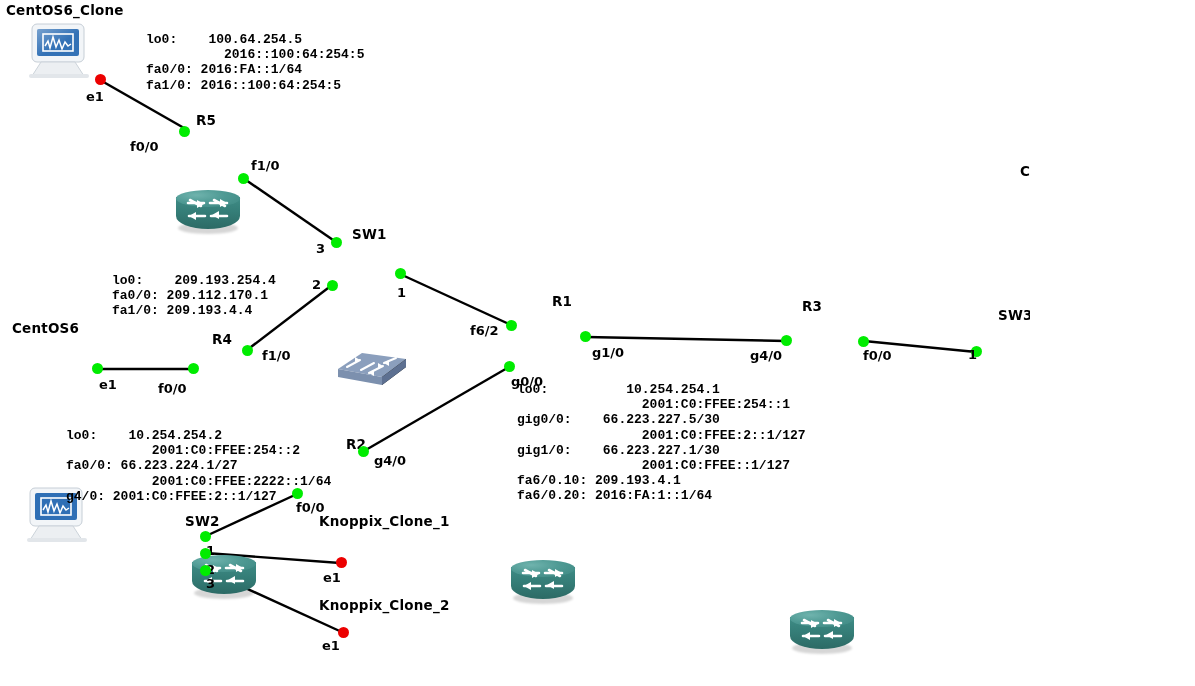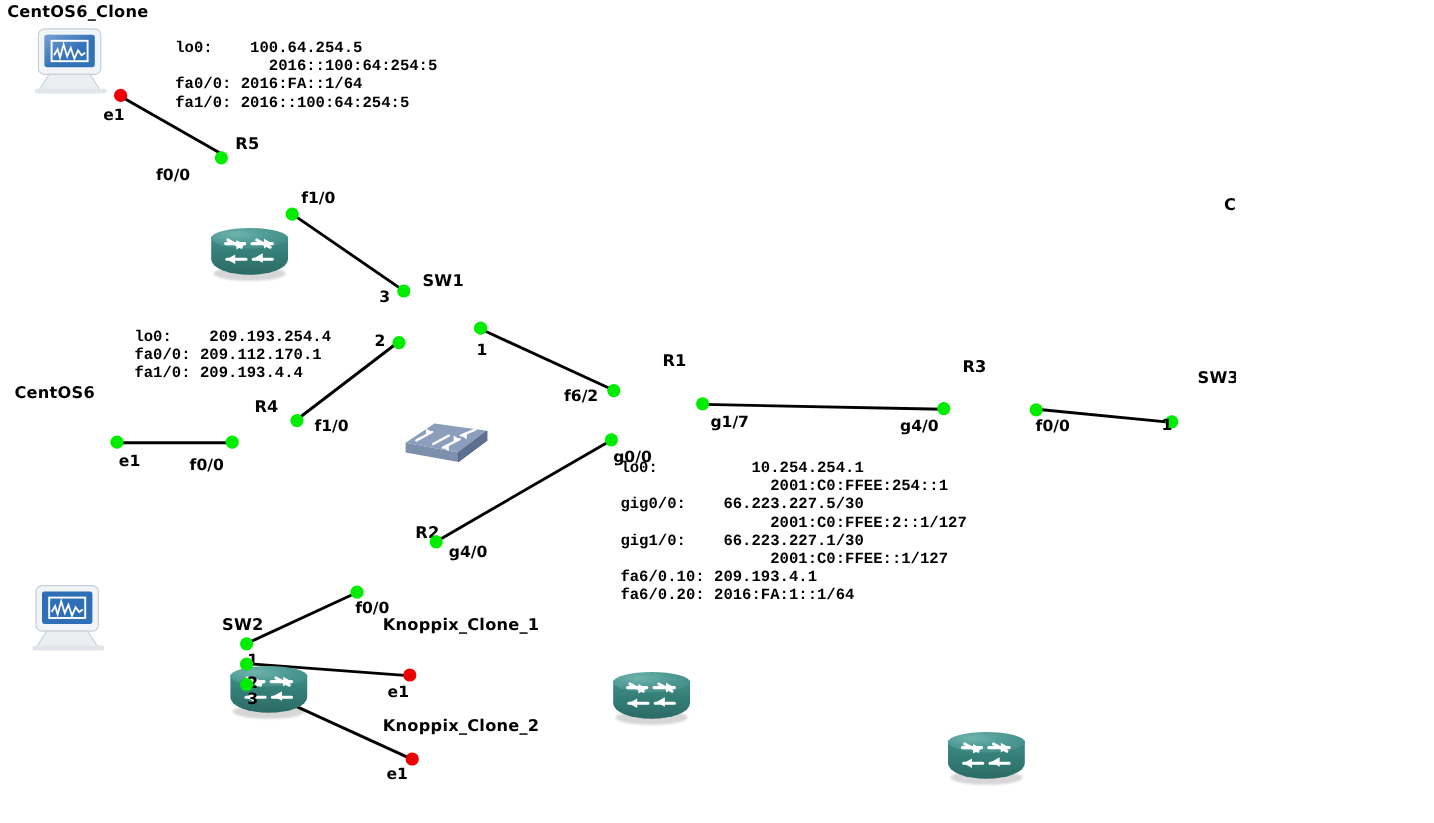--- a/index.html
+++ b/index.html
@@ -272,21 +272,21 @@
         <polygon points="20,7 13,3 13,11"></polygon>
         <polygon points="28,18 35,14 35,22"></polygon>
       </g>
     </svg>
   </div>
   <div class="dot dot-up" style="left:506px; top:320px;"></div>
   <div class="port-label" style="left:470px; top:323px;">f6/2</div>
   <div class="dot dot-up" style="left:504px; top:361px;"></div>
   <div class="port-label" style="left:511px; top:374px;">g0/0</div>
   <div class="dot dot-up" style="left:580px; top:331px;"></div>
-  <div class="port-label" style="left:592px; top:345px;">g1/7</div>
+  <div class="port-label" style="left:592px; top:345px;">g1/0</div>
 
   <div class="info-block" style="left:489px; top:382px;margin-left:28px;">lo0:          10.254.254.1
                 2001:C0:FFEE:254::1
 gig0/0:    66.223.227.5/30
                 2001:C0:FFEE:2::1/127
 gig1/0:    66.223.227.1/30
                 2001:C0:FFEE::1/127
 fa6/0.10: 209.193.4.1
 fa6/0.20: 2016:FA:1::1/64</div>
 
@@ -335,20 +335,25 @@
   <div class="port-label" style="left:968px; top:347px;">1</div>
   <div class="dot dot-up" style="left:1041px; top:303px;"></div>
   <div class="port-label" style="left:1053px; top:301px;">2</div>
   <div class="dot dot-up" style="left:1041px; top:366px;"></div>
   <div class="port-label" style="left:1031px; top:369px;">3</div>
 
   <div class="dot dot-down" style="left:1091px; top:406px;"></div>
   <div class="port-label" style="left:1063px; top:406px;">e1</div>
   <div class="node-label" style="left:1061px; top:481px;margin-top:16px;">Knoppix_Clone_3</div>
 
+  <div class="info-block" style="left:66px; top:428px;">lo0:    10.254.254.2
+           2001:C0:FFEE:254::2
+fa0/0: 66.223.224.1/27
+           2001:C0:FFEE:2222::1/64
+g4/0: 2001:C0:FFEE:2::1/127</div>
 
   <div class="node-label" style="left:320px; top:436px;margin-left:26px;">R2</div>
 
   <div class="dot dot-up" style="left:292px; top:488px;"></div>
   <div class="port-label" style="left:296px; top:500px;">f0/0</div>
   <div class="dot dot-up" style="left:358px; top:446px;"></div>
   <div class="port-label" style="left:374px; top:453px;">g4/0</div>
 
   <div class="node-label" style="left:319px; top:513px;">Knoppix_Clone_1</div>
 

